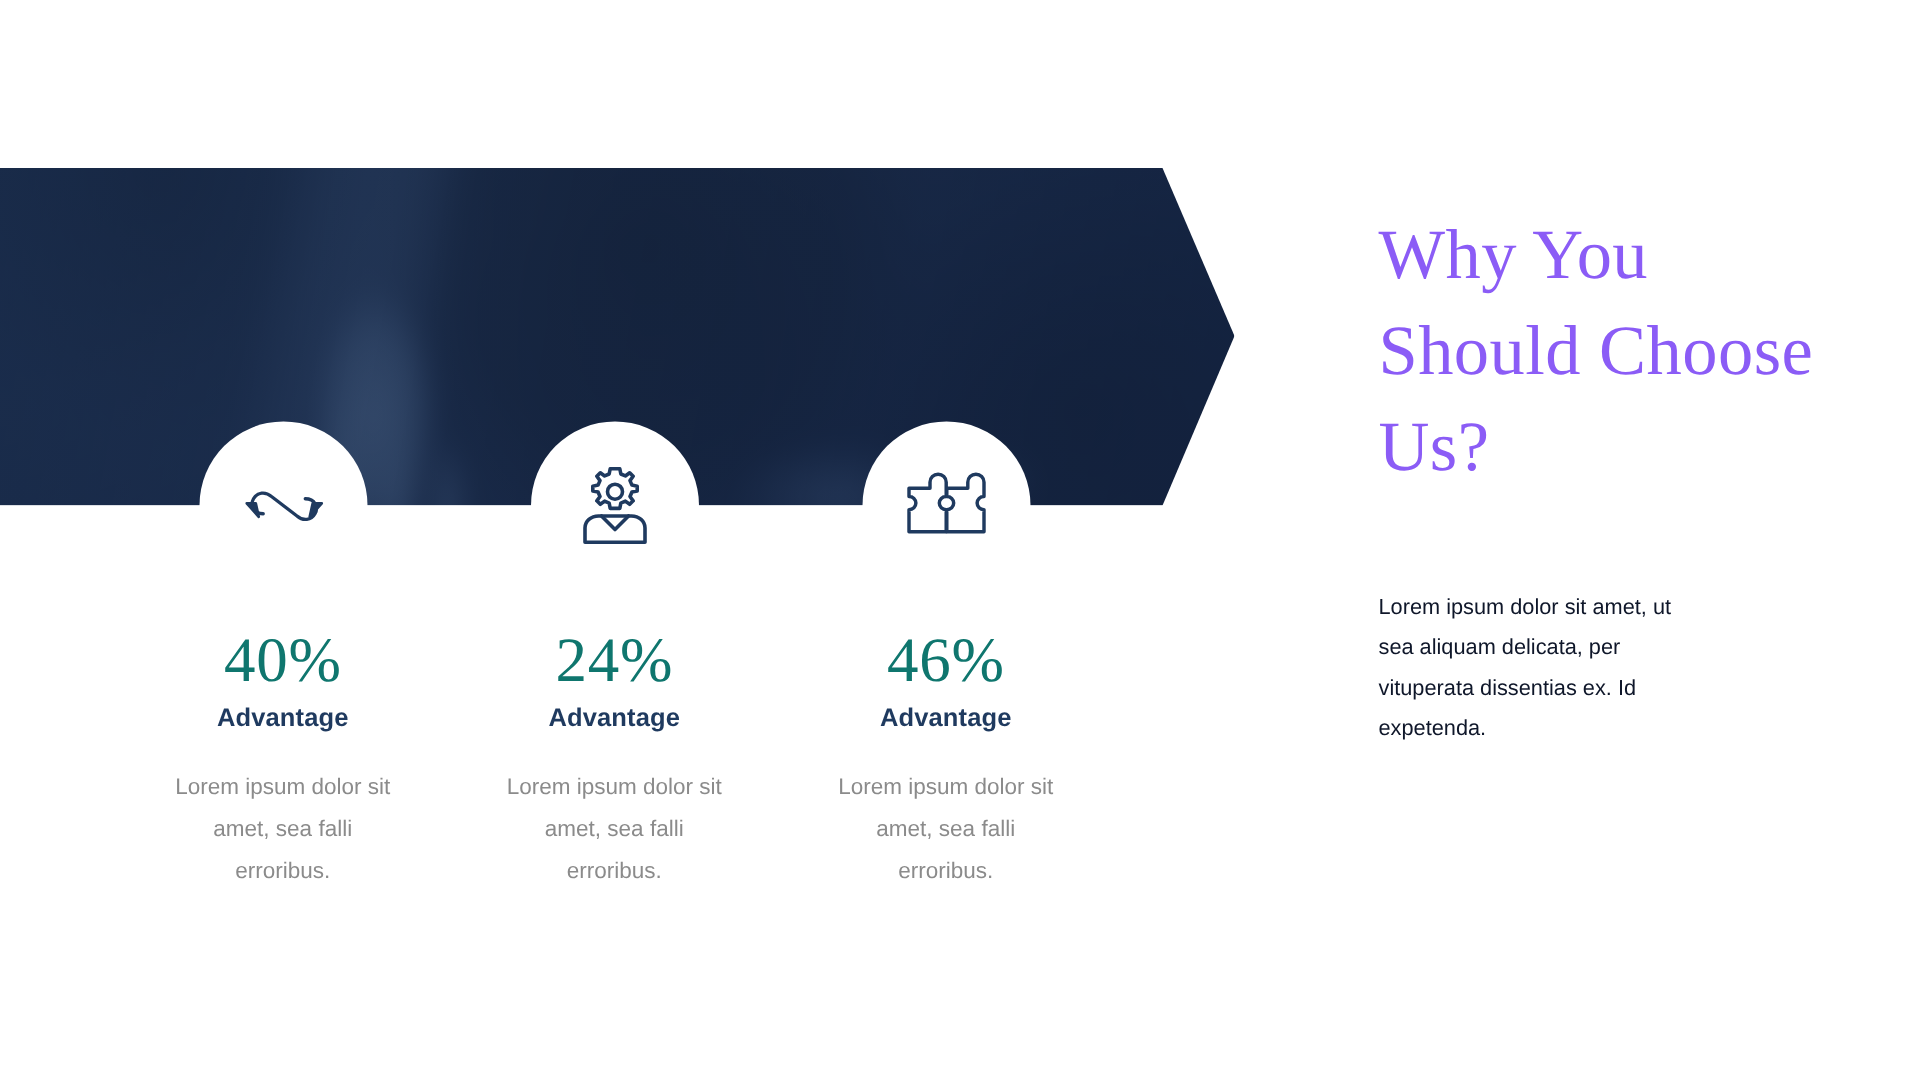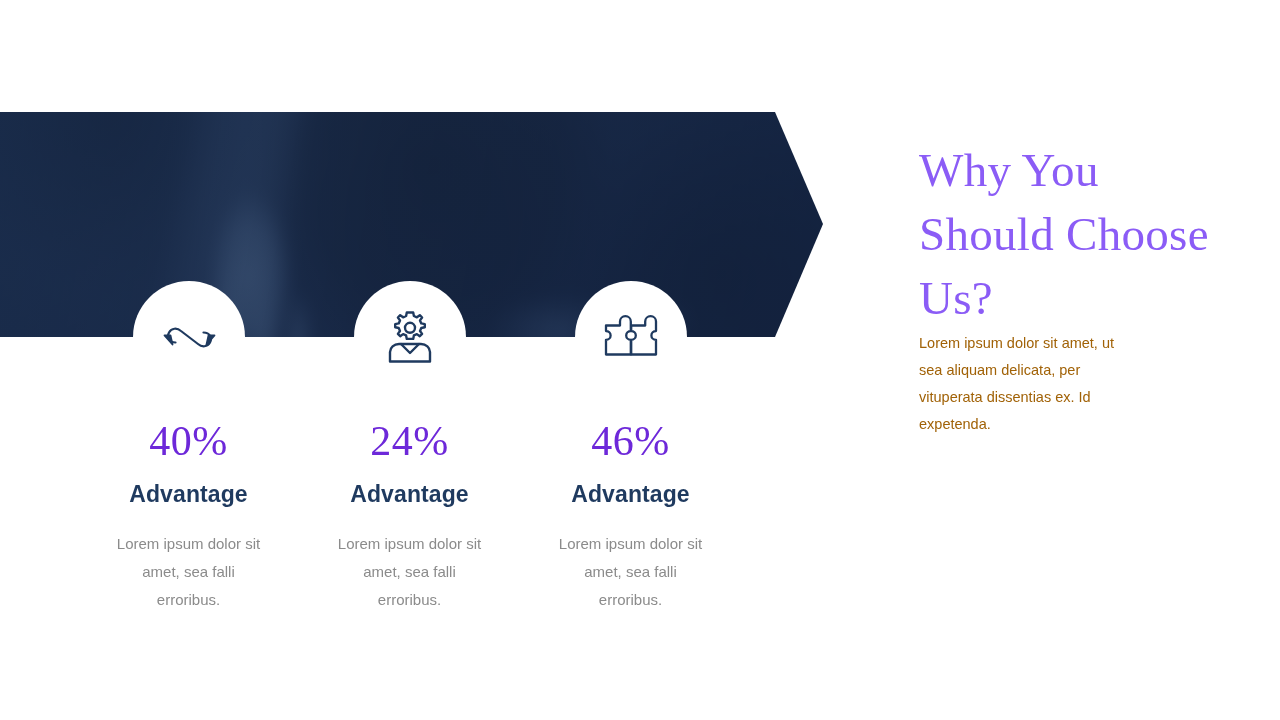--- a/index.html
+++ b/index.html
@@ -99,28 +99,28 @@
     display: flex;
   }
   .stat-col {
     width: 221px;
     text-align: center;
   }
   .stat-pct {
     font-family: "Liberation Serif", serif;
     font-size: 42px;
     line-height: 52px;
-    color: #6d28d9;
+    color: #0f766e;
     letter-spacing: 0.5px;
     font-weight: 400;
   }
   .stat-title {
-    margin-top: 14px;
-    font-family: "Liberation Sans", sans-serif;
-    font-size: 23px;
+    margin-top: 2px;
+    font-family: "Liberation Sans", sans-serif;
+    font-size: 17px;
     font-weight: 700;
     color: #1f3a5f;
     letter-spacing: 0.1px;
   }
   .stat-desc {
     margin-top: 22px;
     font-family: "Liberation Sans", sans-serif;
     font-size: 15px;
     line-height: 28px;
     color: #8b8b8b;
@@ -136,24 +136,25 @@
   }
   .headline {
     font-family: "Liberation Serif", serif;
     font-size: 47px;
     line-height: 64px;
     color: #8b5cf6;
     font-weight: 400;
     letter-spacing: 0.3px;
   }
   .body-copy {
+    margin-top: 62px;
     font-family: "Liberation Sans", sans-serif;
     font-size: 14.5px;
     line-height: 27px;
-    color: #a16207;
+    color: #0f172a;
     width: 222px;
   }
 </style>
 </head>
 <body>
 
 <div class="slide">
 
   <div class="hero">
     <div class="hero-photo"></div>

